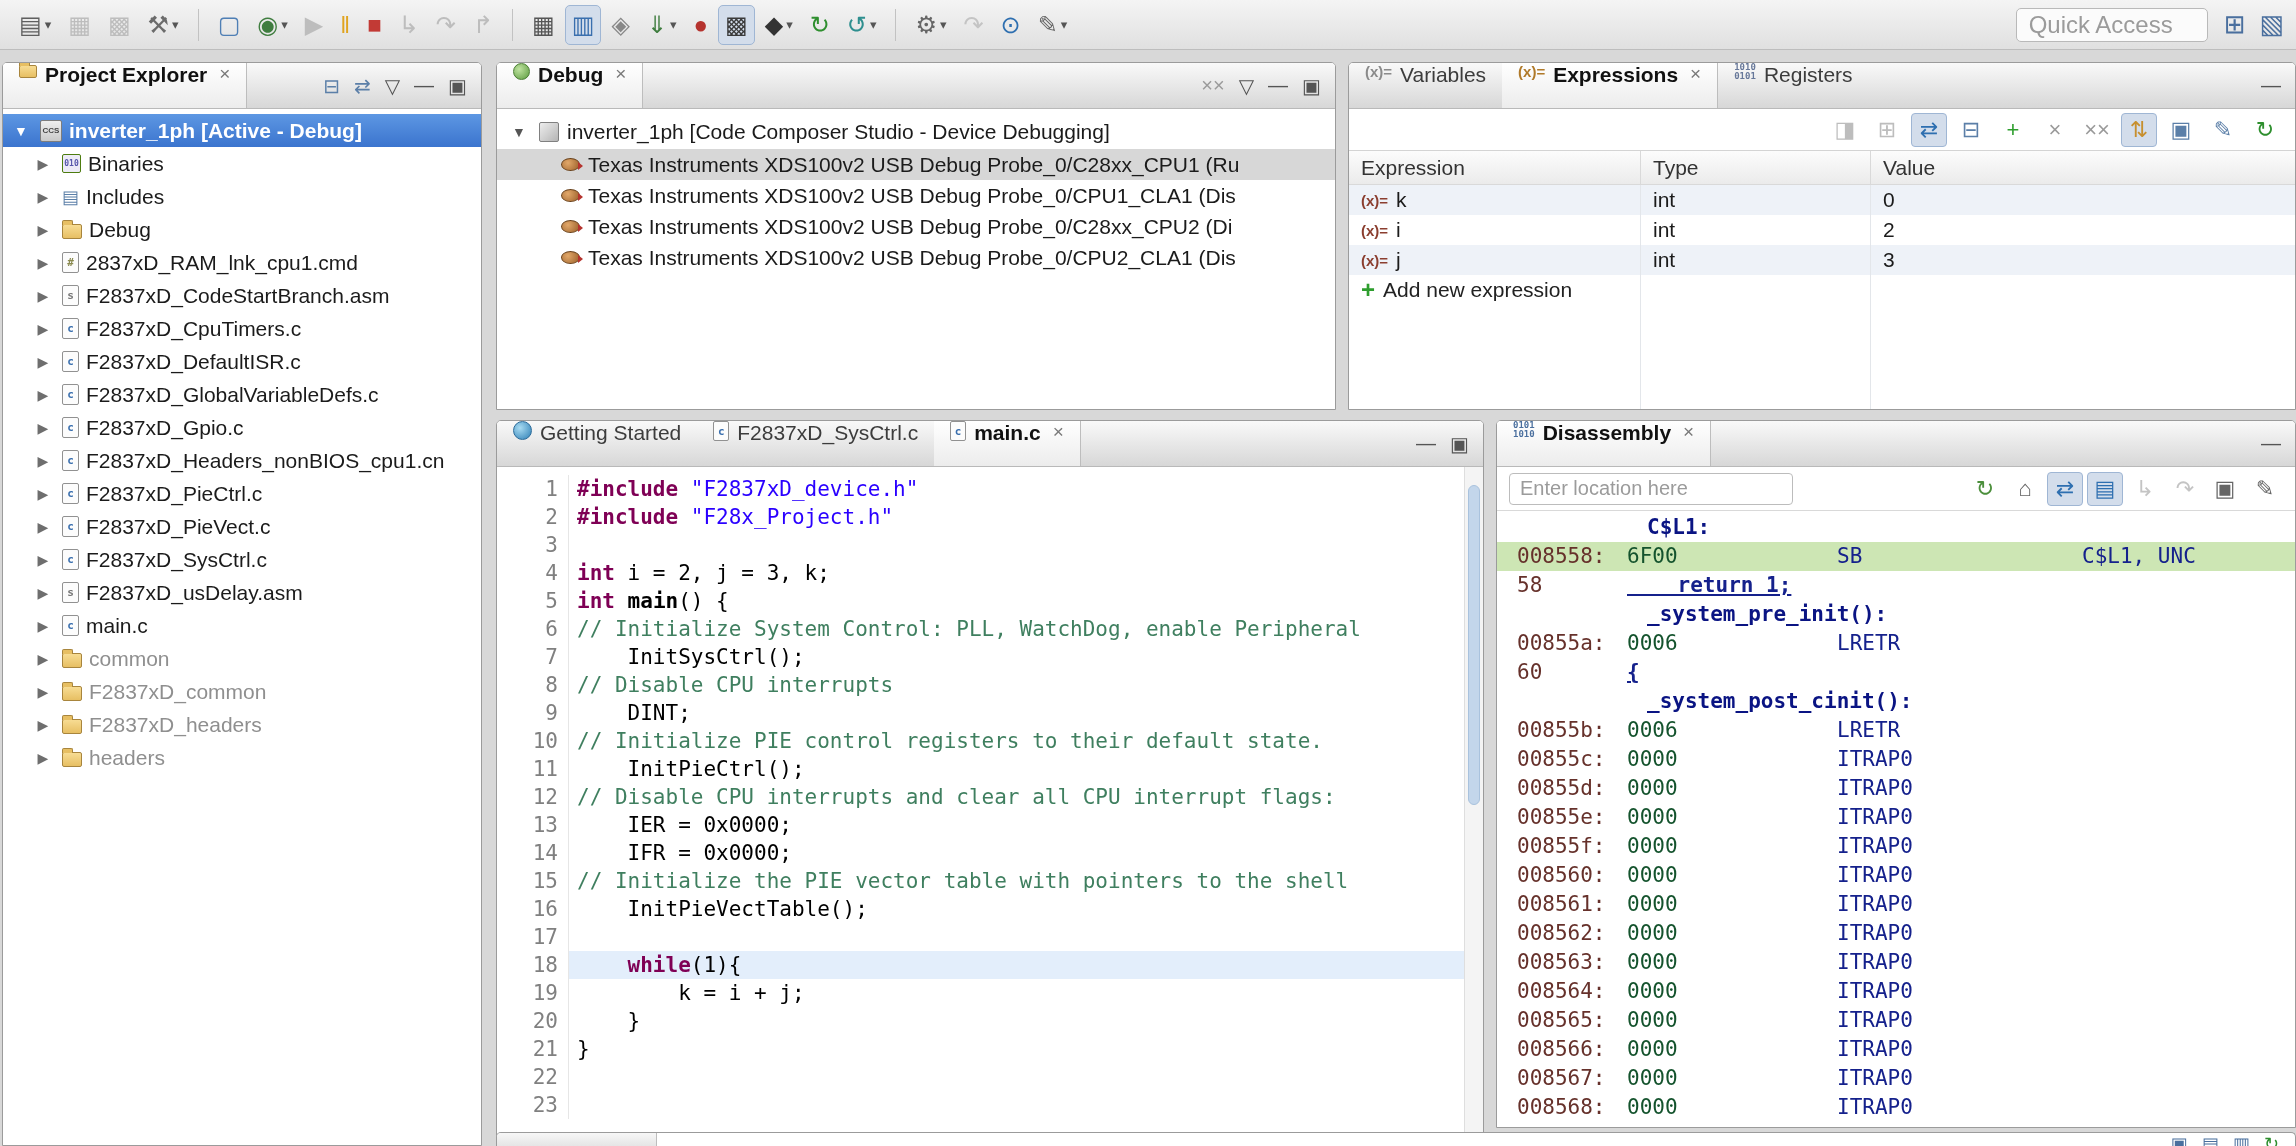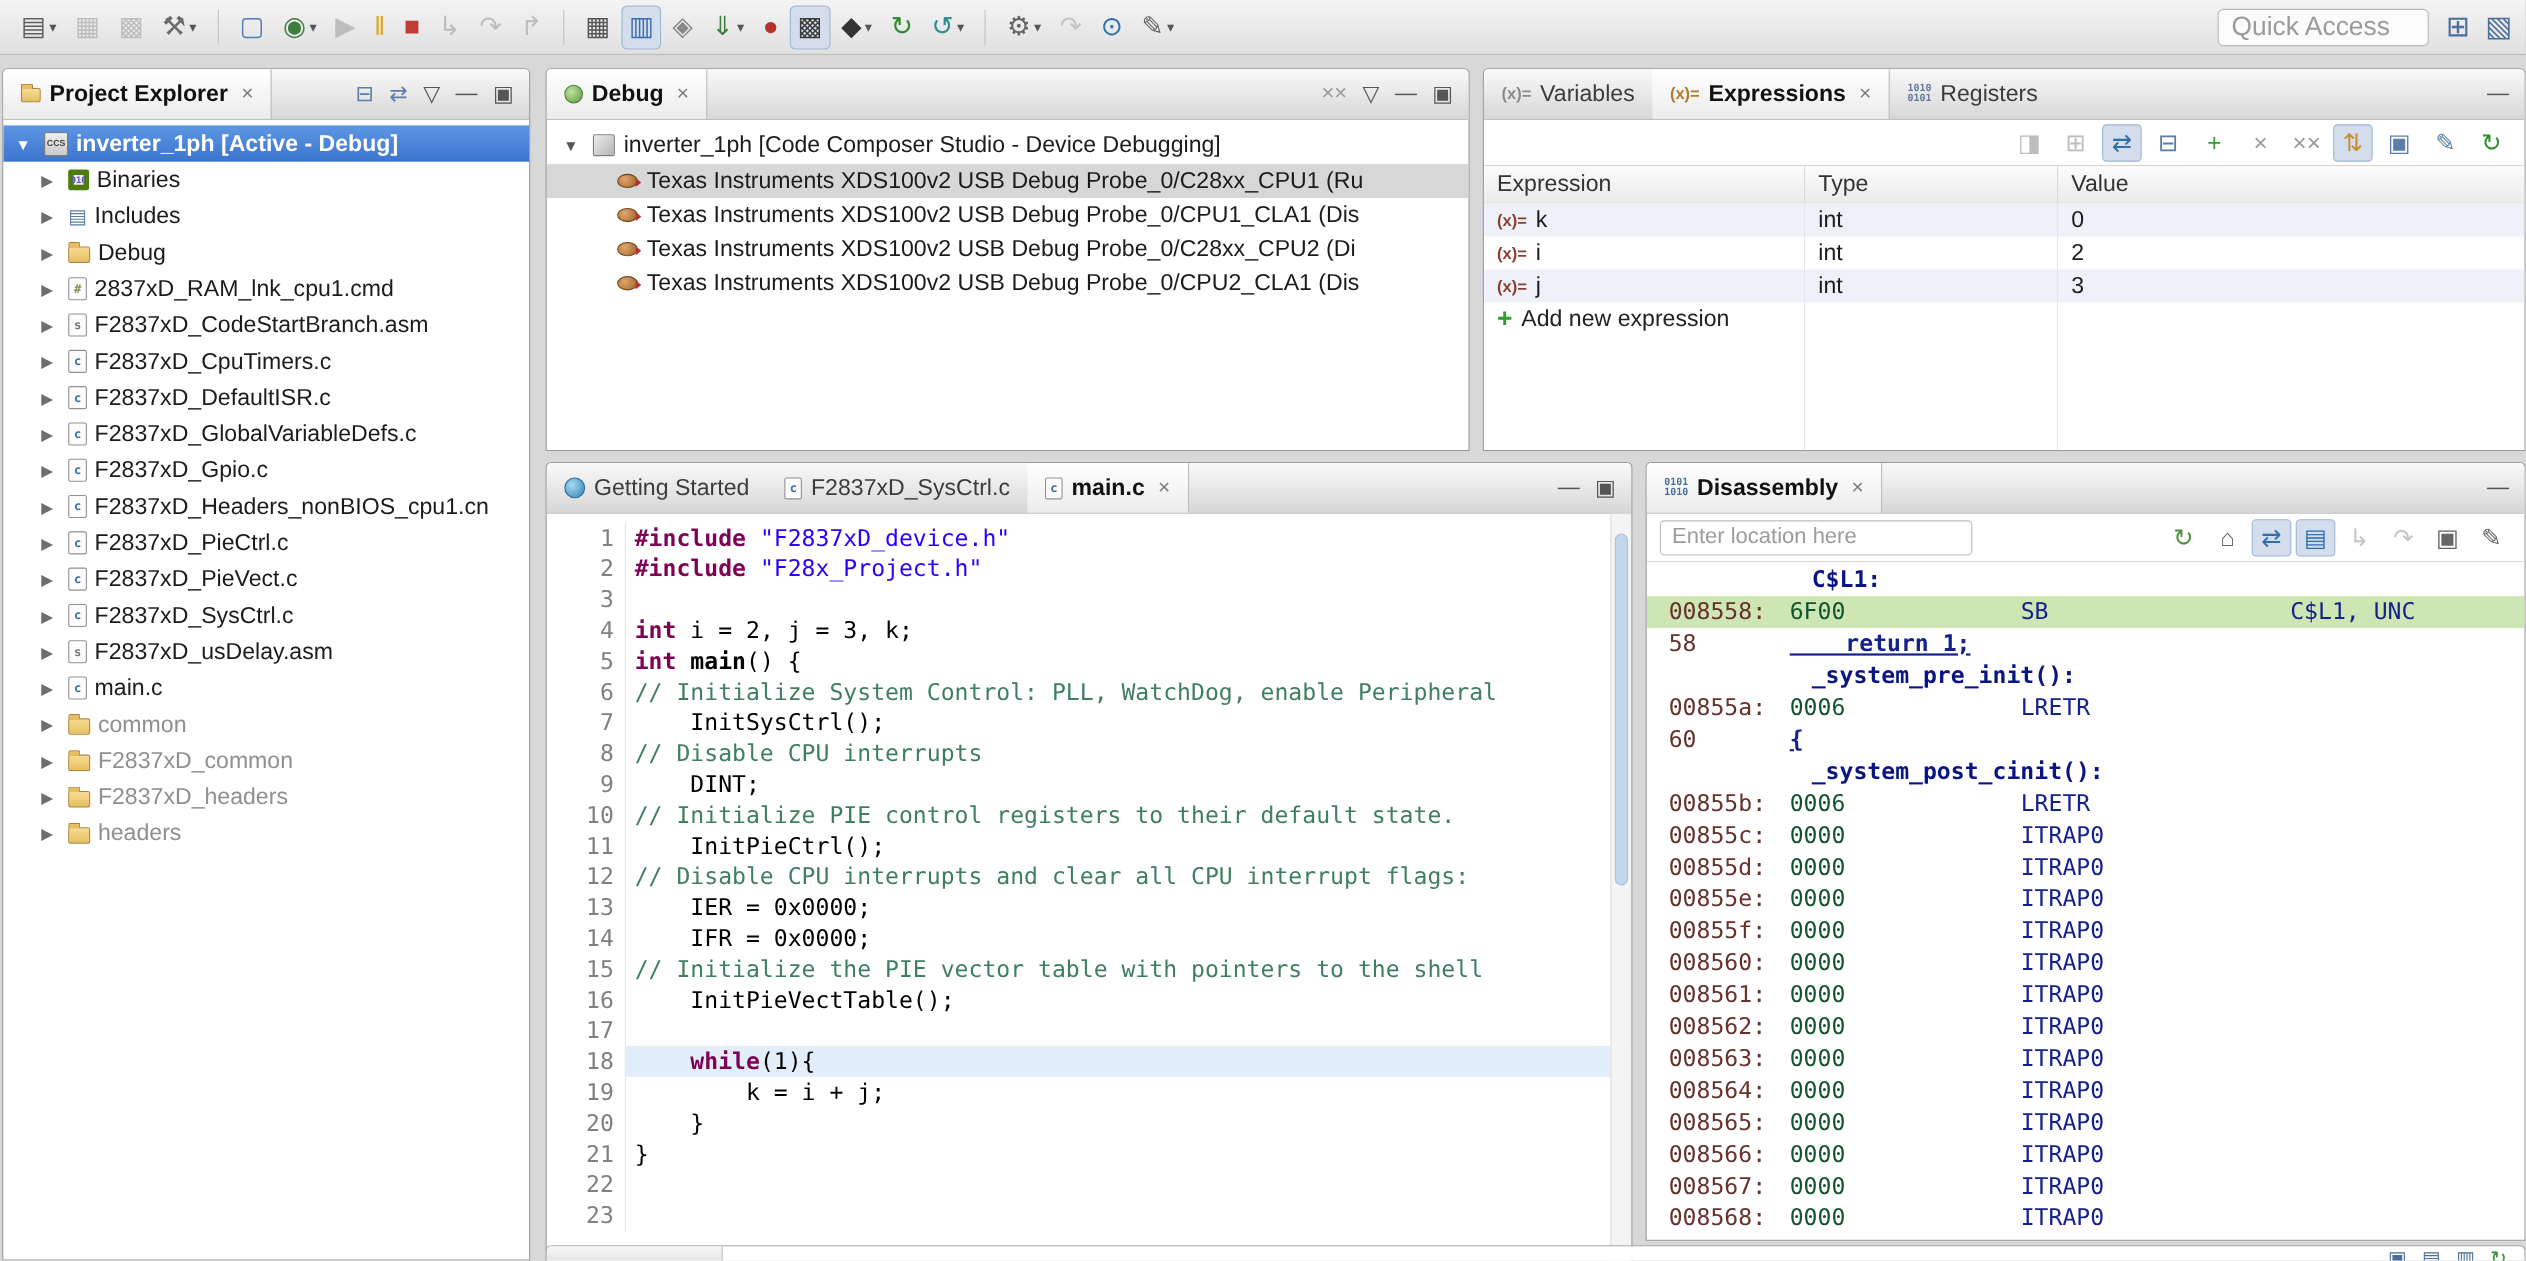--- a/index.html
+++ b/index.html
@@ -37,21 +37,21 @@
   
   .panel {
     position:absolute; background:#fff; border:1px solid #9b9b9b;
     border-radius:5px 5px 0 0; overflow:hidden;
   }
   .phead {
     height:46px; background:linear-gradient(#f9f9f9,#d7d7d7);
     border-bottom:1px solid #b9b9b9; display:flex; align-items:stretch;
     flex-shrink:0;
   }
-  .tab { display:flex; align-items:center; gap:8px; padding:0 16px; font-size:21px; color:#3c3c3c; white-space:nowrap; }
+  .tab { display:flex; align-items:flex-start; gap:8px; padding:0 16px; font-size:21px; color:#3c3c3c; white-space:nowrap; }
   .tab.active {
     background:linear-gradient(#ffffff,#ececec);
     border-right:1px solid #bdbdbd; font-weight:bold; color:#111;
   }
   .tab .close { color:#7a7a7a; font-size:19px; margin-left:4px; font-weight:normal; }
   .phead-icons { margin-left:auto; display:flex; align-items:center; gap:14px; padding-right:14px; color:#555; font-size:20px; }
   .phead-icons .hbtn { cursor:default; }
 
   
   .tree { padding-top:5px; font-size:21px; }
@@ -65,21 +65,21 @@
   .prj::before { content:"CCS"; font-size:8px; font-weight:bold; color:#444; }
   .doc { width:17px; height:21px; background:#fcfcfc; border:1px solid #919191; border-radius:2px;
          display:inline-flex; align-items:center; justify-content:center;
          font:bold 11px "DejaVu Sans Mono", monospace; color:#3a6fae; flex-shrink:0; }
   .doc.asm { color:#777; }
   .doc.cmd { color:#8a8a50; }
   .doc.sm { width:16px; height:20px; }
   .fold { width:20px; height:15px; background:linear-gradient(#f7dc93,#e7bf63); border:1px solid #a8853d; border-radius:2px; position:relative; margin-top:4px; flex-shrink:0; }
   .fold::before { content:""; position:absolute; top:-5px; left:-1px; width:9px; height:4px; background:#e7bf63; border:1px solid #a8853d; border-bottom:none; border-radius:2px 2px 0 0; }
   .fold.smf { width:18px; height:13px; margin-top:2px; }
-  .chip { width:19px; height:19px; background:#eceaf6; border:5px solid #4d7c0f; border-radius:2px; display:inline-flex; align-items:center; justify-content:center; font:bold 8px "DejaVu Sans Mono", monospace; color:#5555aa; flex-shrink:0; }
+  .chip { width:19px; height:19px; background:#eceaf6; border:1px solid #4d7c0f; border-radius:2px; display:inline-flex; align-items:center; justify-content:center; font:bold 8px "DejaVu Sans Mono", monospace; color:#5555aa; flex-shrink:0; }
   .incico { color:#5b7fa8; font-size:18px; flex-shrink:0; }
 
   
   .dtree { font-size:21px; padding-top:6px; }
   .dbg-root { display:flex; align-items:center; height:34px; gap:8px; padding-left:10px; white-space:nowrap; }
   .cube { width:20px; height:20px; background:linear-gradient(135deg,#ededed,#b5b5b5); border:1px solid #808080; border-radius:2px; flex-shrink:0; }
   .drowt { display:flex; align-items:center; height:31px; gap:8px; padding-left:64px; white-space:nowrap; }
   .drowt.selected { background:#d7d7d7; }
   .bug { width:19px; height:13px; border-radius:50%; background:radial-gradient(circle at 35% 35%, #e2a86a, #9a5f28); border:1px solid #6b431c; position:relative; flex-shrink:0; }
   .bug::after { content:""; position:absolute; right:-4px; top:3px; width:0; height:0; border-left:5px solid #b5332e; border-top:4px solid transparent; border-bottom:4px solid transparent; }

